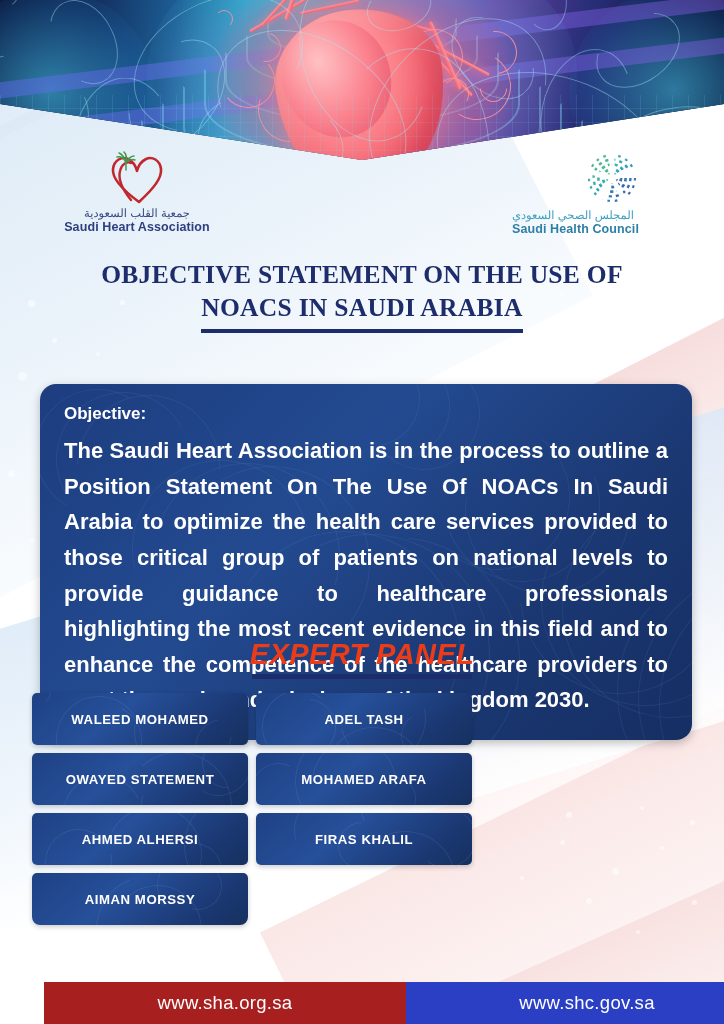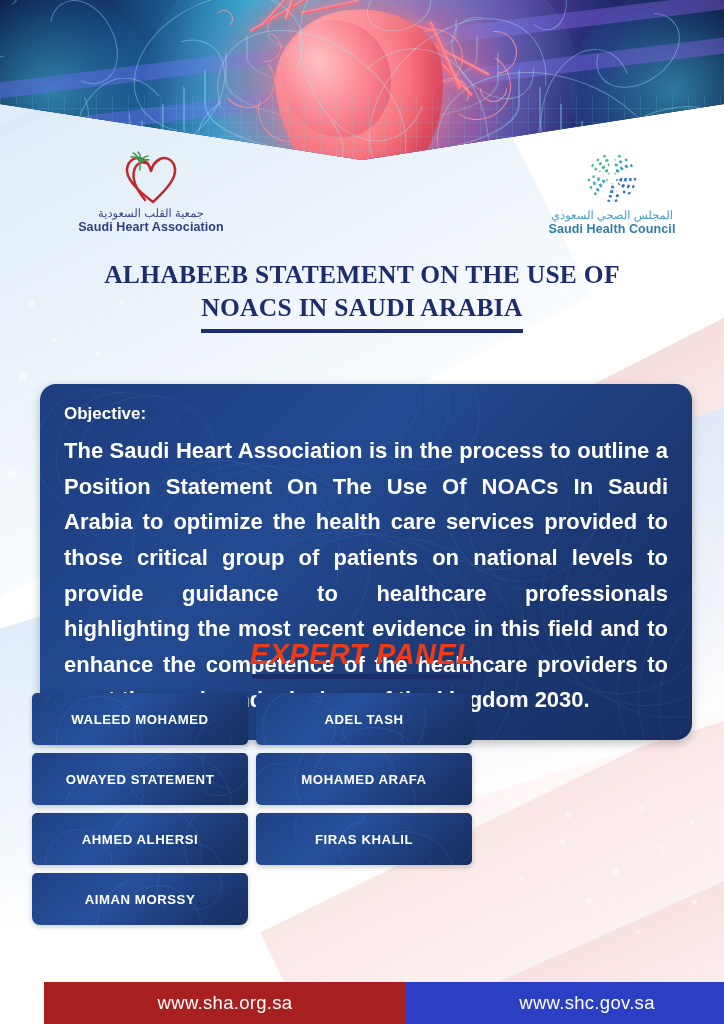--- a/index.html
+++ b/index.html
@@ -132,22 +132,22 @@
   }
   .grid-lines {
     position:absolute; left:0; right:0; bottom:0; height:70px;
     background:
       repeating-linear-gradient(90deg, rgba(130,220,250,.16) 0 1px, transparent 1px 16px),
       repeating-linear-gradient(0deg, rgba(130,220,250,.14) 0 1px, transparent 1px 14px);
     opacity:.8;
   }
 
   
-  #logo-sha { position:absolute; left:36px; top:148px; width:230px; z-index:5; text-align:center; }
-  #logo-shc { position:absolute; right:12px; top:150px; width:200px; z-index:5; text-align:center; }
+  #logo-sha { position:absolute; left:22px; top:148px; width:230px; z-index:5; text-align:center; }
+  #logo-shc { position:absolute; right:12px; top:150px; width:200px; z-index:5; text-align:left; }
   .logo-caption-ar { font-size:11.5px; color:#3a4a86; line-height:1.25; direction:rtl; }
   .logo-caption-en { font-size:12.5px; font-weight:bold; color:#2d3f7f; letter-spacing:.1px; }
   .shc .logo-caption-ar { color:#3f9fc0; }
   .shc .logo-caption-en { color:#2e7fa8; }
   .sha-mark { height:58px; display:flex; align-items:center; justify-content:center; }
   .shc-mark { height:58px; display:flex; align-items:center; justify-content:center; }
 
   
   #title-block { position:absolute; left:0; right:0; top:258px; z-index:6; text-align:center; }
   .main-title {
@@ -397,21 +397,21 @@
           <path d="M30 42 L36 42"></path>
       </g>
     </svg>
   </div>
   <div class="logo-caption-ar">المجلس الصحي السعودي</div>
   <div class="logo-caption-en">Saudi Health Council</div>
 </div>
 
 <div id="title-block">
   <div class="main-title">
-    <span class="ln1">ALHABEEB STATEMENT ON THE USE OF</span>
+    <span class="ln1">OBJECTIVE STATEMENT ON THE USE OF</span>
     <span class="ln2">NOACS IN SAUDI ARABIA</span>
   </div>
   <div class="sub-underline"></div>
 </div>
 
 <div id="objective">
   <div class="obj-texture" id="obj-tex">
       <i style="width: 90px; height: 90px; left: -60px; top: -60px; transform: rotate(0deg);"></i>
       <i style="width: 143px; height: 143px; left: 37px; top: 11px; transform: rotate(47deg);"></i>
       <i style="width: 196px; height: 196px; left: 134px; top: 82px; transform: rotate(94deg);"></i>

